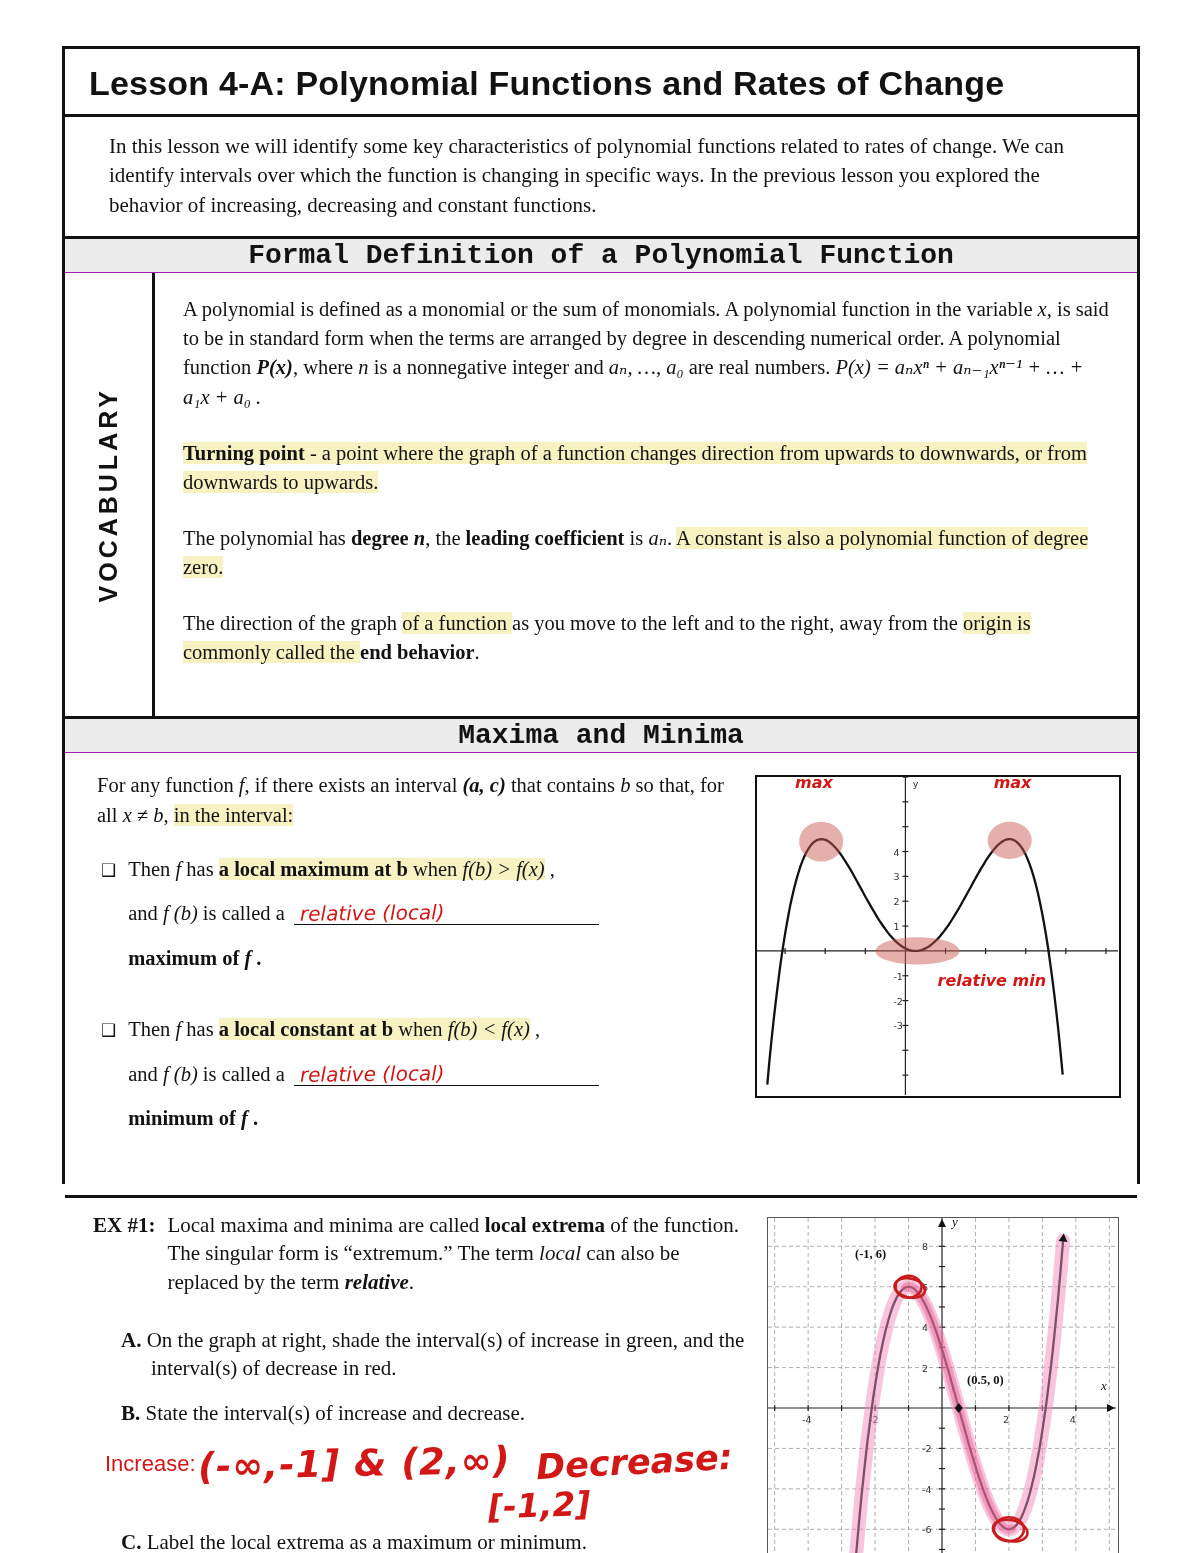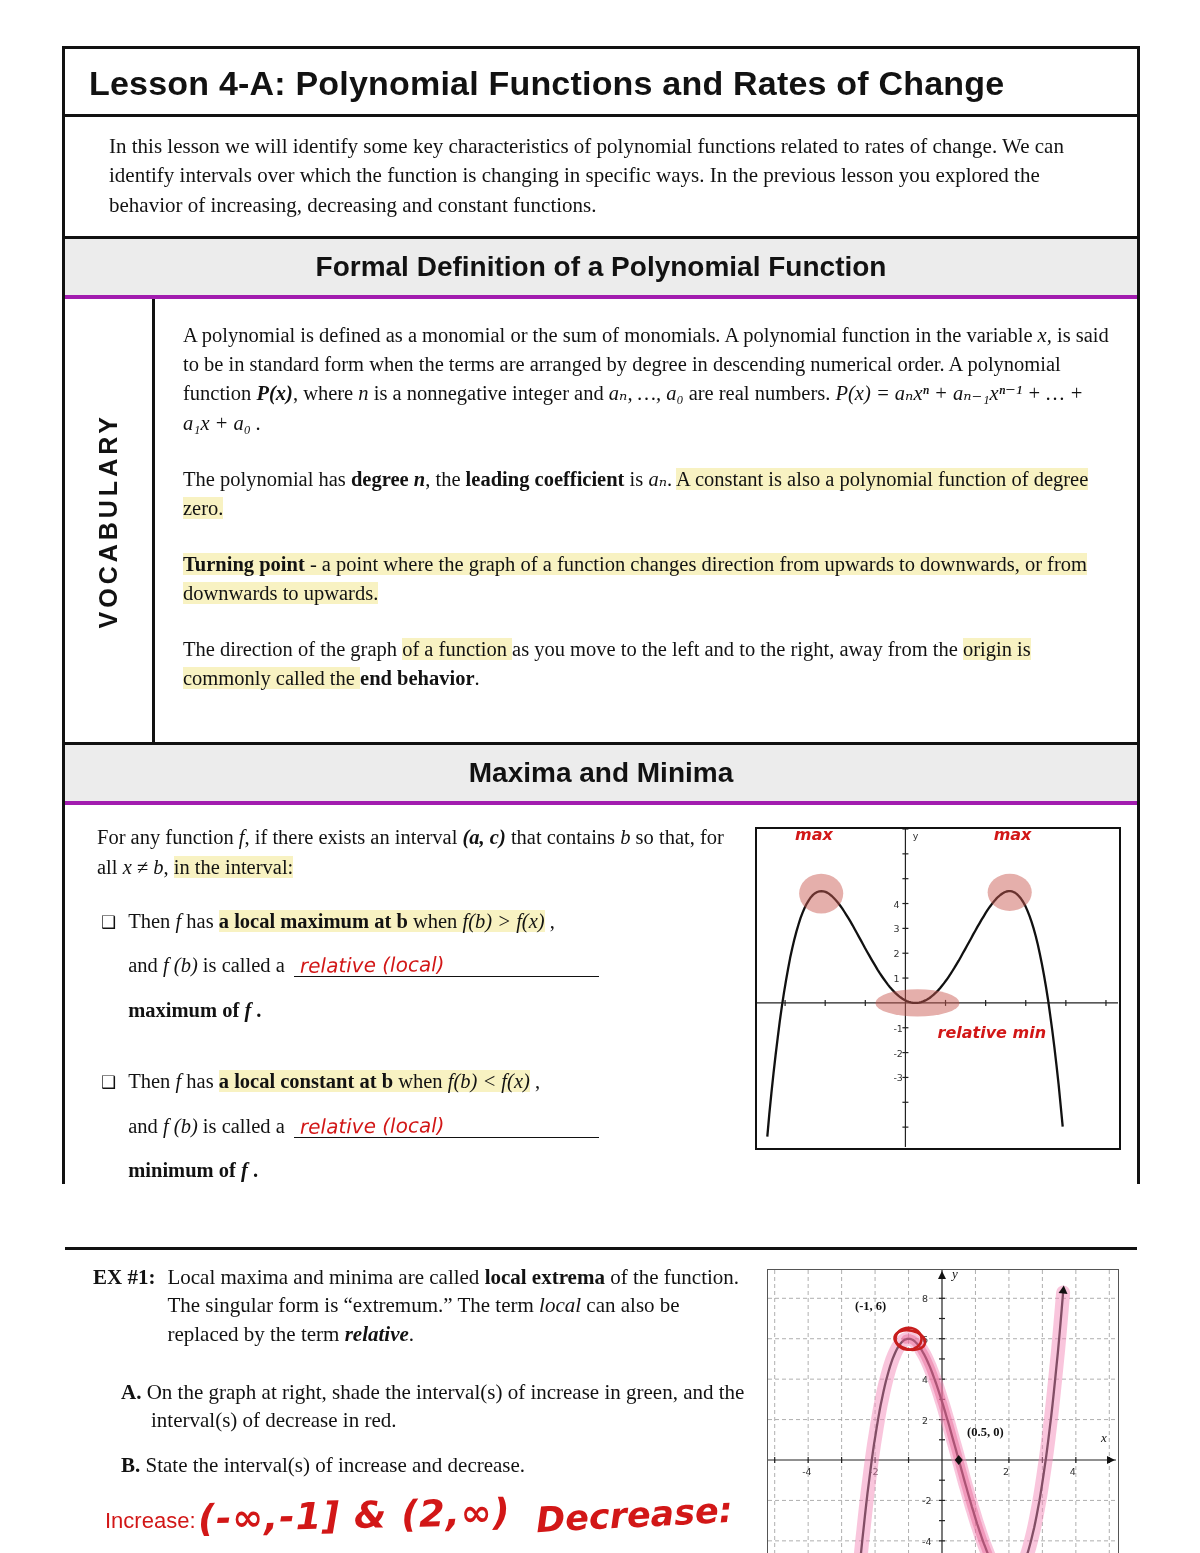--- a/index.html
+++ b/index.html
@@ -7,23 +7,23 @@
     font-family:"Liberation Serif","DejaVu Serif",serif;color:#121212}
   .sheet{position:absolute;left:62px;top:46px;width:1078px;height:1138px;
     border:3px solid #111;border-bottom:none;background:#fff}
   
   .title-row{padding:15px 24px 11px;border-bottom:3px solid #111}
   .title-row h1{font-family:"Liberation Sans","DejaVu Sans",sans-serif;font-weight:800;
     font-size:34px;letter-spacing:.2px}
   
   .intro{padding:15px 44px 16px;font-size:21px;line-height:1.4}
   
-  .band{border-top:3px solid #111;border-bottom:4px solid #a21caf;background:#ececec;
-    text-align:center;font-family:Liberation Sans, sans-serif;
-    font-weight:800;font-size:28px;padding:12px 0}
+  .band{border-top:3px solid #111;border-bottom:1px solid #a21caf;background:#ececec;
+    text-align:center;font-family:Liberation Mono, monospace;
+    font-weight:800;font-size:28px;padding:1px 0}
   
   .vocab-row{display:flex;align-items:stretch}
   .vocab-col{width:90px;border-right:3px solid #111;display:flex;align-items:center;justify-content:center}
   .vlabel{writing-mode:vertical-rl;transform:rotate(180deg);
     font-family:"Liberation Sans","DejaVu Sans",sans-serif;font-weight:800;
     font-size:25px;letter-spacing:4px}
   .vocab-content{flex:1;padding:22px 28px 22px;font-size:20.5px;line-height:1.42}
   .vocab-content p{margin-bottom:27px}
   .b{font-weight:bold}.i{font-style:italic}.bi{font-weight:bold;font-style:italic}
   .hl{background:#f8f2c2}
@@ -44,21 +44,21 @@
   
   .ex-row{display:flex;border-top:3px solid #111;padding:13px 18px 0 28px}
   .ex-left{flex:1;font-size:21px;line-height:1.35;padding-right:14px}
   .ex-head{display:flex;margin-bottom:30px}
   .ex-label{white-space:nowrap;margin-right:12px}
   .ex-p{flex:1}
   .ex-item{padding-left:58px;text-indent:-30px;margin-bottom:16px}
   .hw-label{font-family:"Liberation Sans","DejaVu Sans",sans-serif;color:#d21717;
     font-size:22px;margin:10px 2px 0 12px;white-space:nowrap}
   .hw-script{font-family:"DejaVu Sans",sans-serif;font-style:italic;font-weight:bold;color:#d21717}
-  .hw-row{display:flex;align-items:center;margin:-4px 0 16px 0}
+  .hw-row{display:flex;align-items:flex-start;margin:-4px 0 0 0}
   .hw-inc{font-size:37px;letter-spacing:1px;transform:rotate(-1.2deg);white-space:nowrap}
   .hw-decword{font-size:35px;margin-left:26px;transform:rotate(-3deg);white-space:nowrap}
   .hw-decval{font-size:33px;margin:-8px 0 2px 395px;transform:rotate(-2deg)}
   
   svg{display:block}
   .grid{stroke:#9a9a9a;stroke-width:.8;stroke-dasharray:4 3}
   .axis{stroke:#222;stroke-width:1.2}
   .curve{fill:none;stroke:#111;stroke-width:2.3;stroke-linejoin:round}
   .pinkhl{fill:none;stroke:rgba(243,140,185,.5);stroke-width:14;stroke-linecap:round;stroke-linejoin:round}
   .pinkhl2{fill:none;stroke:rgba(232,93,141,.42);stroke-width:9;stroke-linecap:round}
@@ -85,22 +85,22 @@
   </div>
 
   <div class="band">Formal Definition of a Polynomial Function</div>
 
   <div class="vocab-row">
     <div class="vocab-col">
       <span class="vlabel">VOCABULARY</span>
     </div>
     <div class="vocab-content">
       <p><span>A polynomial is defined as a monomial or the sum of monomials.  A polynomial function in the variable </span><span class="i">x,</span><span> is said to be in standard form when the terms are arranged by degree in descending numerical order.  A polynomial function </span><span class="bi">P(x)</span><span>, where </span><span class="i">n</span><span> is a nonnegative integer and </span><span class="i">aₙ, …, a₀</span><span> are real numbers.  </span><span class="i">P(x) = aₙxⁿ + aₙ₋₁xⁿ⁻¹ + … + a₁x + a₀ .</span></p>
+      <p><span class="b hl">Turning point</span><span class="hl">  - a point where the graph of a function changes direction from upwards to downwards, or from downwards to upwards.</span></p>
       <p><span>The polynomial has </span><span class="b">degree </span><span class="bi">n</span><span>, the </span><span class="b">leading coefficient</span><span> is </span><span class="i">aₙ</span><span>.  </span><span class="hl">A constant  is also a polynomial function of degree zero.</span></p>
-      <p><span class="b hl">Turning point</span><span class="hl">  - a point where the graph of a function changes direction from upwards to downwards, or from downwards to upwards.</span></p>
       <p><span>The direction of the graph </span><span class="hl">of a function </span><span>as you move to the left and to the right, away from the </span><span class="hl">origin is commonly called the </span><span class="b">end behavior</span><span>.</span></p>
     </div>
   </div>
 
   <div class="band">Maxima and Minima</div>
 
   <div class="maxima-row">
     <div class="maxima-left">
       <p class="mintro"><span>For any function </span><span class="i">f</span><span>, if there exists an interval </span><span class="bi">(a, c)</span><span> that contains </span><span class="i">b</span><span> so that, for all </span><span class="i">x ≠ b</span><span>, </span><span class="hl">in the interval:</span></p>
 

